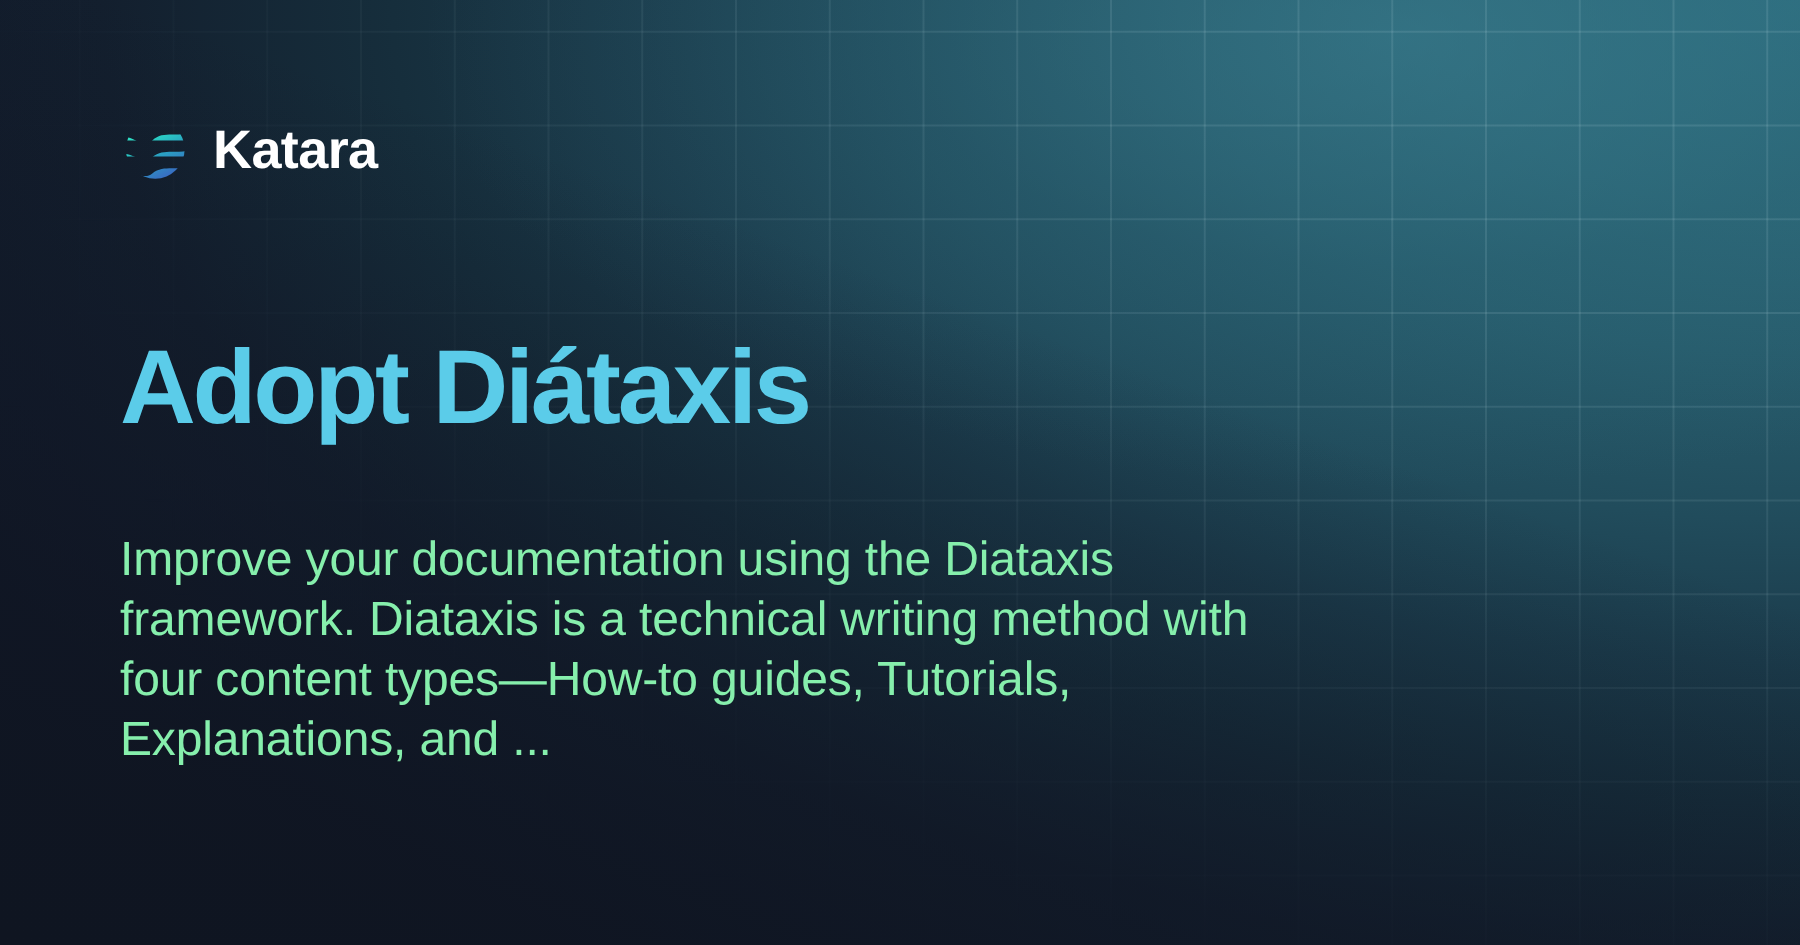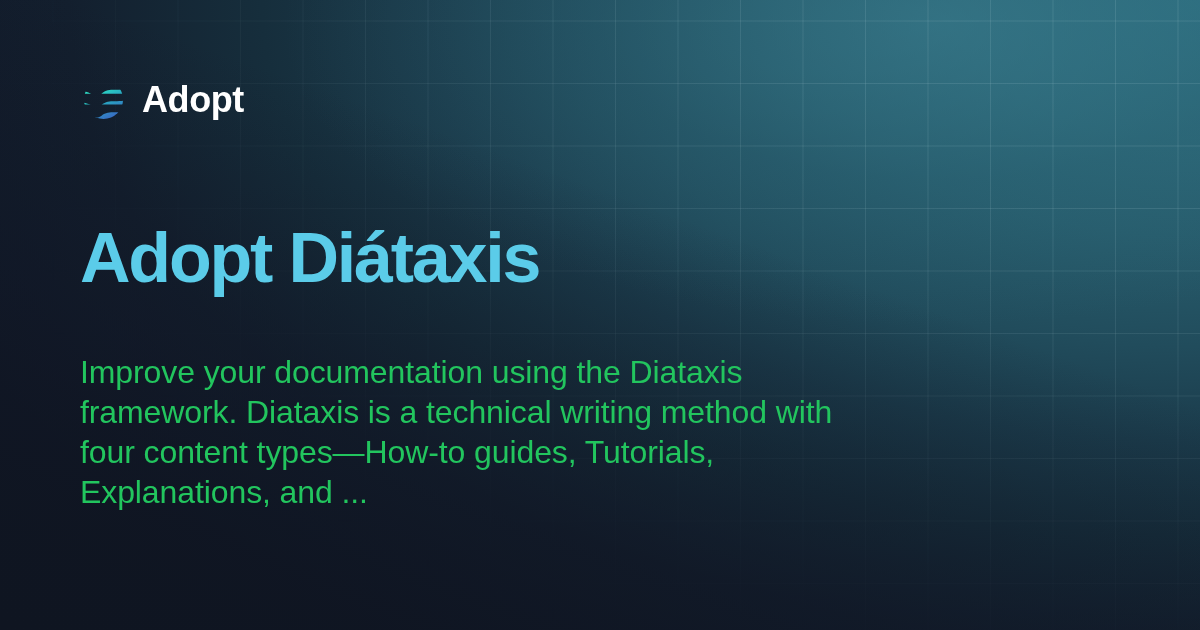--- a/index.html
+++ b/index.html
@@ -133,21 +133,21 @@
     white-space: nowrap;
   }
 
   .description {
     position: absolute;
     left: 80px;
     top: 352px;
     width: 760px;
     font-size: 32px;
     font-weight: normal;
-    color: #22c55e;
+    color: #86efac;
     line-height: 40px;
     letter-spacing: -0.1px;
   }
 </style>
 </head>
 <body>
 
 <div class="og-card">
 
   <div class="bg-base"></div>
@@ -171,21 +171,21 @@
             <mask id="kataraWaves">
               <rect x="0" y="0" width="48" height="48" fill="#fff"></rect>
               <path d="M -2 18.5 C 6 9.5, 14 25.5, 22 18.0 C 30 10.5, 40 17.0, 50 11.5 L 50 4 L -2 4 Z" fill="#000"></path>
               <path d="M -2 30.0 C 6 21.5, 14 36.5, 22 29.5 C 30 22.5, 40 28.5, 50 23.5 L 50 18 L -2 18 Z" fill="#000"></path>
               <path d="M -2 41.0 C 6 33.0, 14 47.0, 22 40.5 C 30 34.0, 40 39.5, 50 35.0 L 50 29 L -2 29 Z" fill="#000"></path>
             </mask>
           </defs>
           <circle cx="24" cy="24" r="20" fill="url(#kataraGrad)" mask="url(#kataraWaves)"></circle>
         </svg>
       </span>
-      <span class="brand-name">Adopt</span>
+      <span class="brand-name">Katara</span>
     </div>
 
     <h1 class="headline">Adopt Diátaxis</h1>
 
     <p class="description">Improve your documentation using the Diataxis framework. Diataxis is a technical writing method with four content types—How-to guides, Tutorials, Explanations, and ...</p>
 
   </div>
 </div>
 
 </body></html>

